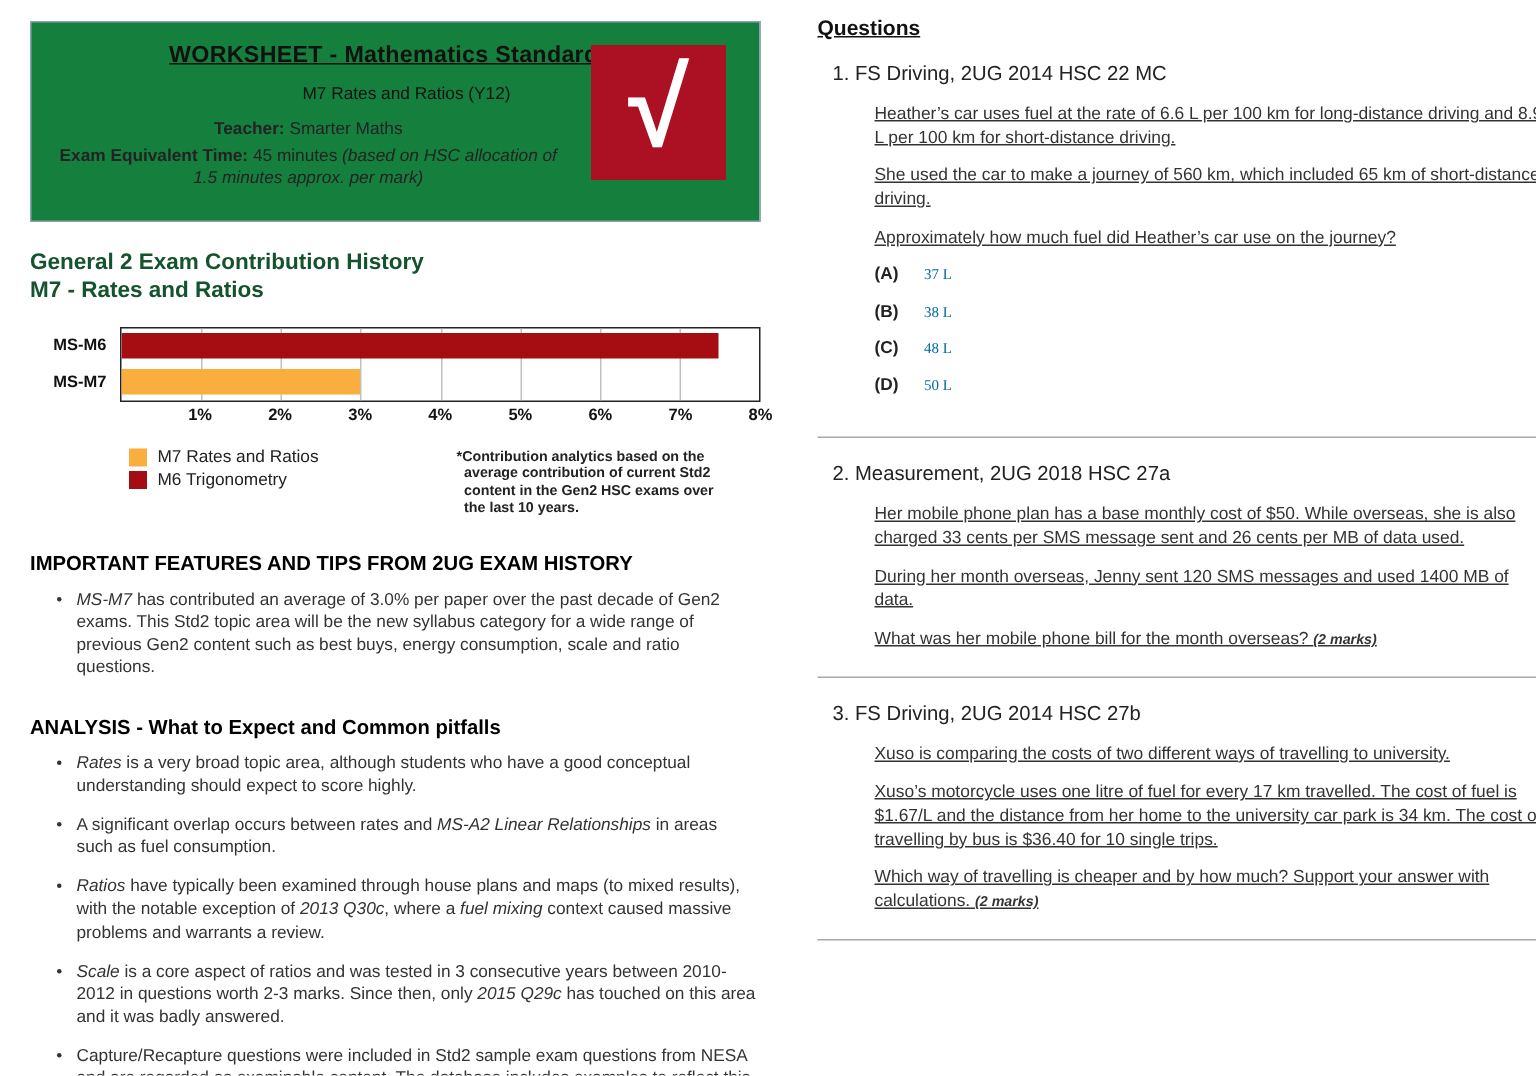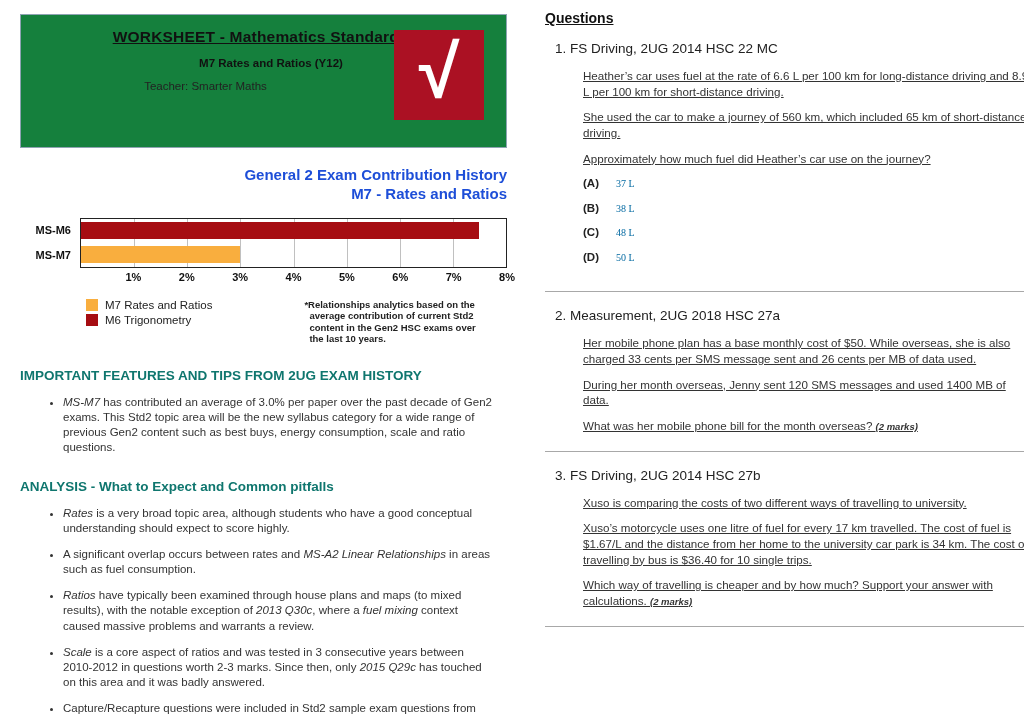--- a/index.html
+++ b/index.html
@@ -6,54 +6,54 @@
   html, body { margin: 0; padding: 0; }
   body {
     width: 1024px; height: 717px;
     background: #ffffff;
     font-family: "Liberation Sans", sans-serif;
     color: #333;
     position: relative;
     overflow: hidden;
   }
   .it { font-style: italic; }
-  .b  { font-weight: normal; }
+  .b  { font-weight: bold; }
   .marks { font-size: 9.5px; font-weight: bold; font-style: italic; }
 
   
   .left-col  { position: absolute; left: 20px;  top: 14px; width: 487px; }
   .right-col { position: absolute; left: 545px; top: 10px; width: 488px; }
 
   
   .hdr-box {
     position: relative;
     border: 1px solid #8ea3b2;
     background: #d5dfe7;
     padding: 13px 14px 12px 12px;
     height: 134px;
   }
   .hdr-title {
     font-size: 15.5px; font-weight: bold; color: #111;
     text-decoration: underline;
     margin: 0 0 11px 0; letter-spacing: .2px;
   }
   .hdr-subject { font-size: 12.5px; font-weight: bold; color: #111; margin: 0 0 2px 8px; }
-  .hdr-topic   { font-size: 11.5px; font-weight: bold; color: #111; margin: 0 0 10px 17px; }
+  .hdr-topic   { font-size: 11.5px; font-weight: normal; color: #111; margin: 0 0 10px 17px; }
   .hdr-meta    { font-size: 11.5px; color: #222; margin: 0 0 3px 0; width: 345px; line-height: 1.3; }
   .hdr-logo {
     position: absolute; top: 15px; right: 22px;
     width: 90px; height: 90px;
     display: flex; align-items: center; justify-content: center;
     color: #fff; font-size: 74px; font-weight: bold; line-height: 1;
     padding-bottom: 6px;
   }
 
   
   .chart-block { margin-top: 18px; }
-  .chart-title { text-align: right; font-weight: bold; font-size: 15px; color: #1d4ed8; line-height: 1.25; margin: 0; }
+  .chart-title { text-align: left; font-weight: bold; font-size: 15px; color: #14532d; line-height: 1.25; margin: 0; }
   .chart-wrap  { display: flex; margin-top: 14px; }
   .cat-labels  {
     width: 60px; height: 50px; padding-right: 9px;
     display: flex; flex-direction: column; justify-content: space-around; align-items: flex-end;
     font-weight: bold; font-size: 11px; color: #111;
   }
   .plot-col { flex: 1; }
   .plot {
     position: relative; height: 50px;
     border: 1.5px solid #222; background: #fff;
@@ -69,22 +69,22 @@
   }
   .legend-row { display: flex; margin-top: 12px; padding-left: 66px; }
   .legend { font-size: 11.5px; color: #222; }
   .legend-item { display: flex; align-items: center; margin-bottom: 3px; }
   .swatch { width: 12px; height: 12px; margin-right: 7px; flex: none; }
   .footnote { margin-left: 92px; width: 175px; font-size: 9.5px; font-weight: bold; color: #222; line-height: 1.22; }
   .footnote div { padding-left: 5px; }
   .footnote div:first-child { padding-left: 0; }
 
   
-  .sec-heading { font-size: 13.5px; font-weight: bold; color: #0f766e; margin: 23px 0 10px 0; }
-  .bullets { margin: 12px; padding: 0 0 0 31px; list-style: disc; font-size: 11.5px; line-height: 1.32; color: #333; }
+  .sec-heading { font-size: 13.5px; font-weight: bold; color: #000000; margin: 23px 0 10px 0; }
+  .bullets { margin: 0; padding: 0 0 0 31px; list-style: disc; font-size: 11.5px; line-height: 1.32; color: #333; }
   .bullets li { margin-bottom: 11px; padding-right: 2px; }
 
   
   .q-heading {
     font-size: 14px; font-weight: bold; color: #111;
     text-decoration: underline; margin: 0 0 15px 0;
   }
   .question { border-bottom: 1px solid #a8a8a8; padding-bottom: 17px; margin-bottom: 16px; }
   .q-head { display: flex; font-size: 13.5px; color: #222; margin: 0 0 12px 0; }
   .q-num  { width: 25px; flex: none; padding-left: 10px; }
@@ -97,20 +97,21 @@
 </style>
 </head>
 <body>
 
 <div class="left-col">
 
   <div class="hdr-box" style="background: #15803d; text-align: center;">
     <h1 class="hdr-title">WORKSHEET - Mathematics Standard 2</h1>
     <div class="hdr-topic">M7 Rates and Ratios (Y12)</div>
     <div class="hdr-meta"><span class="b">Teacher:</span><span> Smarter Maths</span></div>
+    <div class="hdr-meta"><span class="b">Exam Equivalent Time:</span><span> 45 minutes </span><span class="it">(based on HSC allocation of 1.5 minutes approx. per mark)</span></div>
     <div class="hdr-logo" style="background: rgb(171, 17, 35);">√</div>
   </div>
 
   <div class="chart-block">
     <div class="chart-title">
       <div>General 2 Exam Contribution History</div>
       <div>M7 - Rates and Ratios</div>
     </div>
 
     <div class="chart-wrap">
@@ -149,21 +150,21 @@
         <div class="legend-item">
           <span class="swatch" style="background: rgb(249, 174, 62);"></span>
           <span>M7 Rates and Ratios</span>
         </div>
         <div class="legend-item">
           <span class="swatch" style="background: rgb(166, 13, 18);"></span>
           <span>M6 Trigonometry</span>
         </div>
       </div>
       <div class="footnote">
-        <div>*Relationships analytics based on the</div>
+        <div>*Contribution analytics based on the</div>
         <div>average contribution of current Std2</div>
         <div>content in the Gen2 HSC exams over</div>
         <div>the last 10 years.</div>
       </div>
     </div>
   </div>
 
   <div class="sec-heading">IMPORTANT FEATURES AND TIPS FROM 2UG EXAM HISTORY</div>
   <ul class="bullets">
     <li><span class="it">MS-M7</span><span> has contributed an average of 3.0% per paper over the past decade of Gen2 exams. This Std2 topic area will be the new syllabus category for a wide range of previous Gen2 content such as best buys, energy consumption, scale and ratio questions.</span></li>

